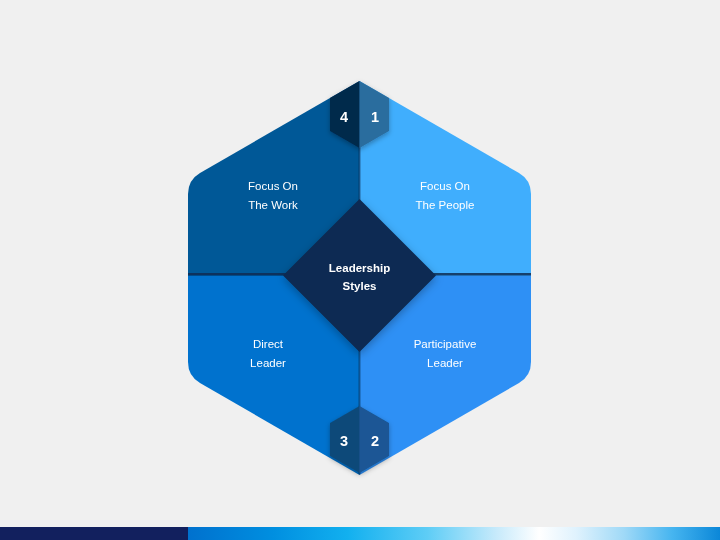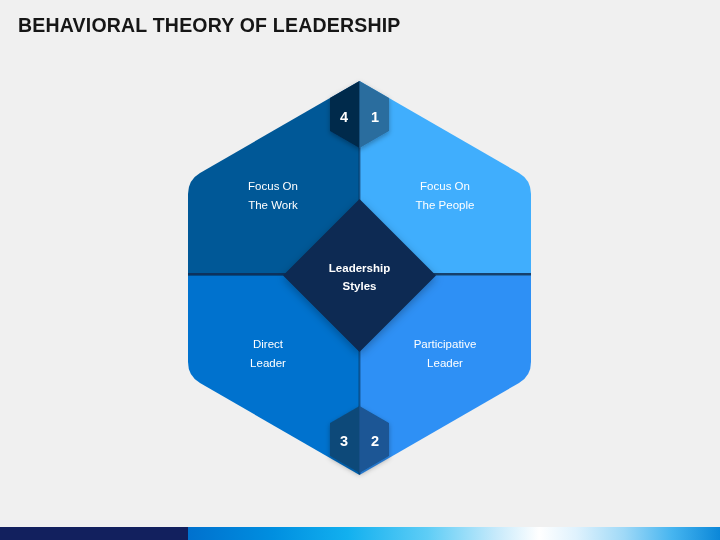--- a/index.html
+++ b/index.html
@@ -101,21 +101,20 @@
       #dff2fd 73%,
       #9fd9f7 82%,
       #46b5f0 91%,
       #0b87d8 100%);
   }
 </style>
 </head>
 <body>
 
 <div class="slide-header">
-  <h1 class="slide-title">BEHAVIORAL THEORY OF LEADERSHIP</h1>
 </div>
 
 <div class="diagram">
   <svg width="720" height="500" viewBox="0 0 720 500" xmlns="http://www.w3.org/2000/svg">
     <defs>
 
       <clipPath id="hexClip">
         <path d="M 359.5 81
                  L 519 173
                  Q 531 180 531 194

